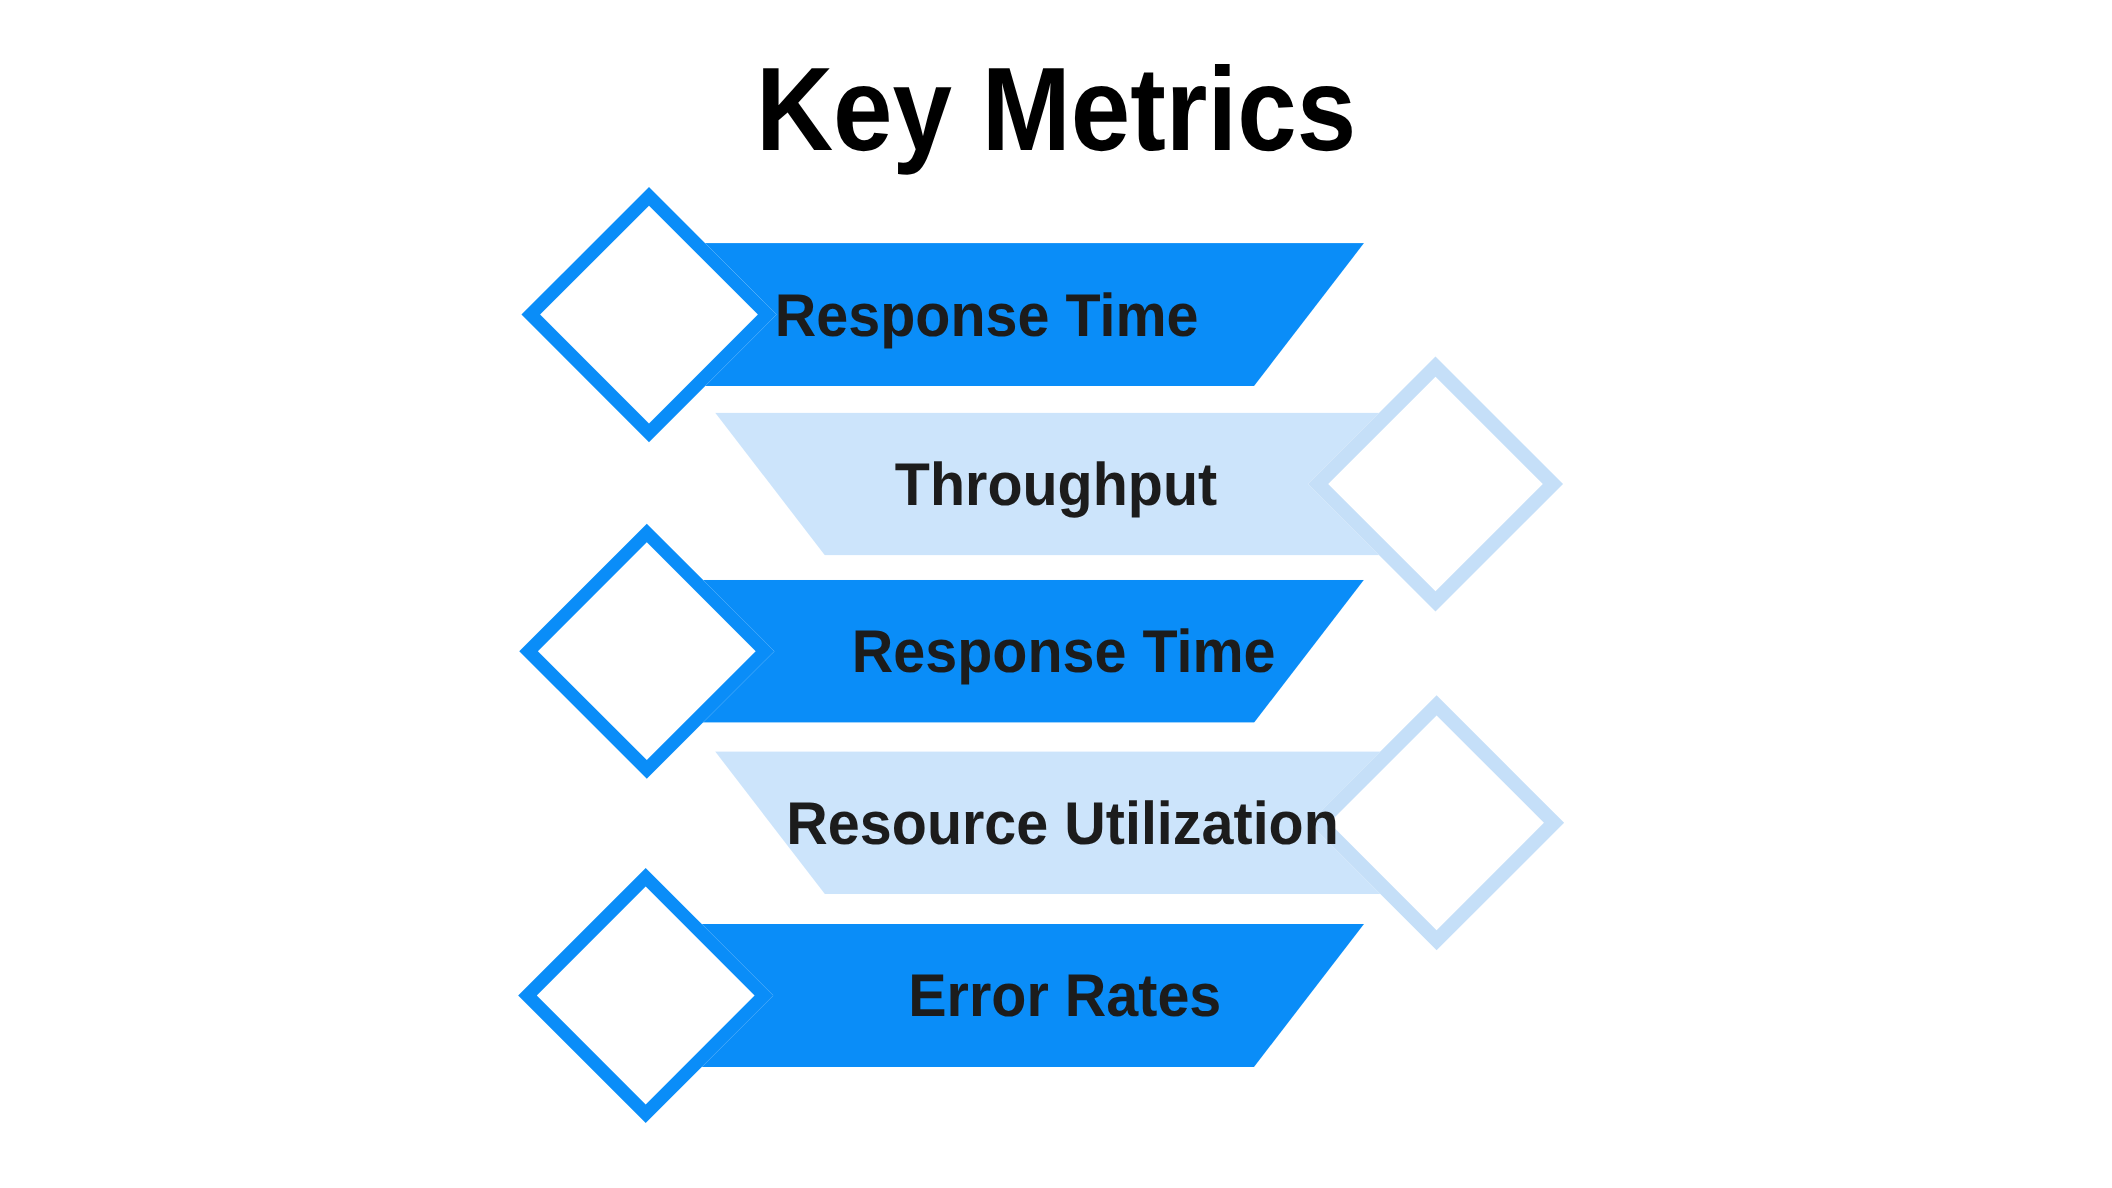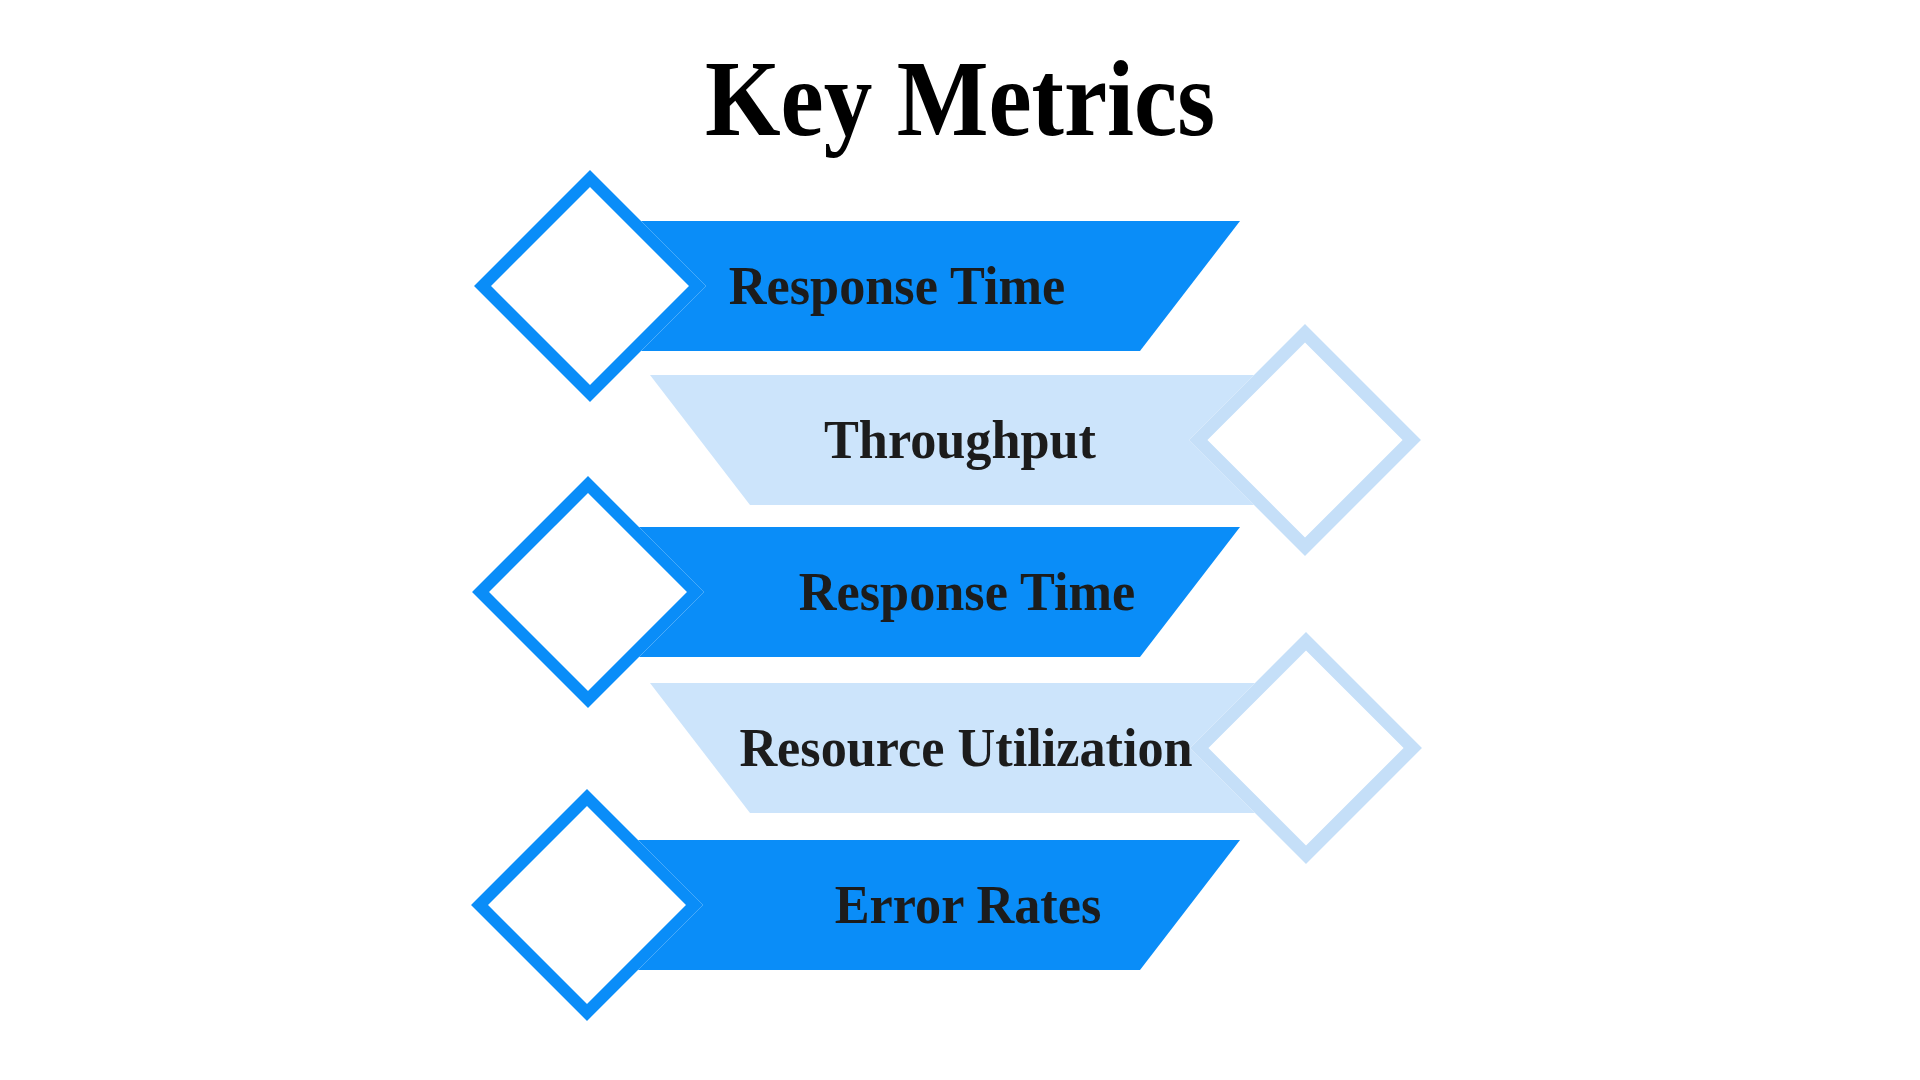--- a/index.html
+++ b/index.html
@@ -7,21 +7,21 @@
     padding: 0;
     width: 1920px;
     height: 1080px;
     overflow: hidden;
     background: var(--background, #ffffff);
   }
   .canvas {
     position: relative;
     width: 1920px;
     height: 1080px;
-    font-family: Liberation Serif, serif;
+    font-family: Liberation Sans, sans-serif;
   }
   .title {
     position: absolute;
     top: 46px;
     left: 0;
     width: 1920px;
     margin: 0;
     text-align: center;
     font-weight: 700;
     font-size: 108px;

